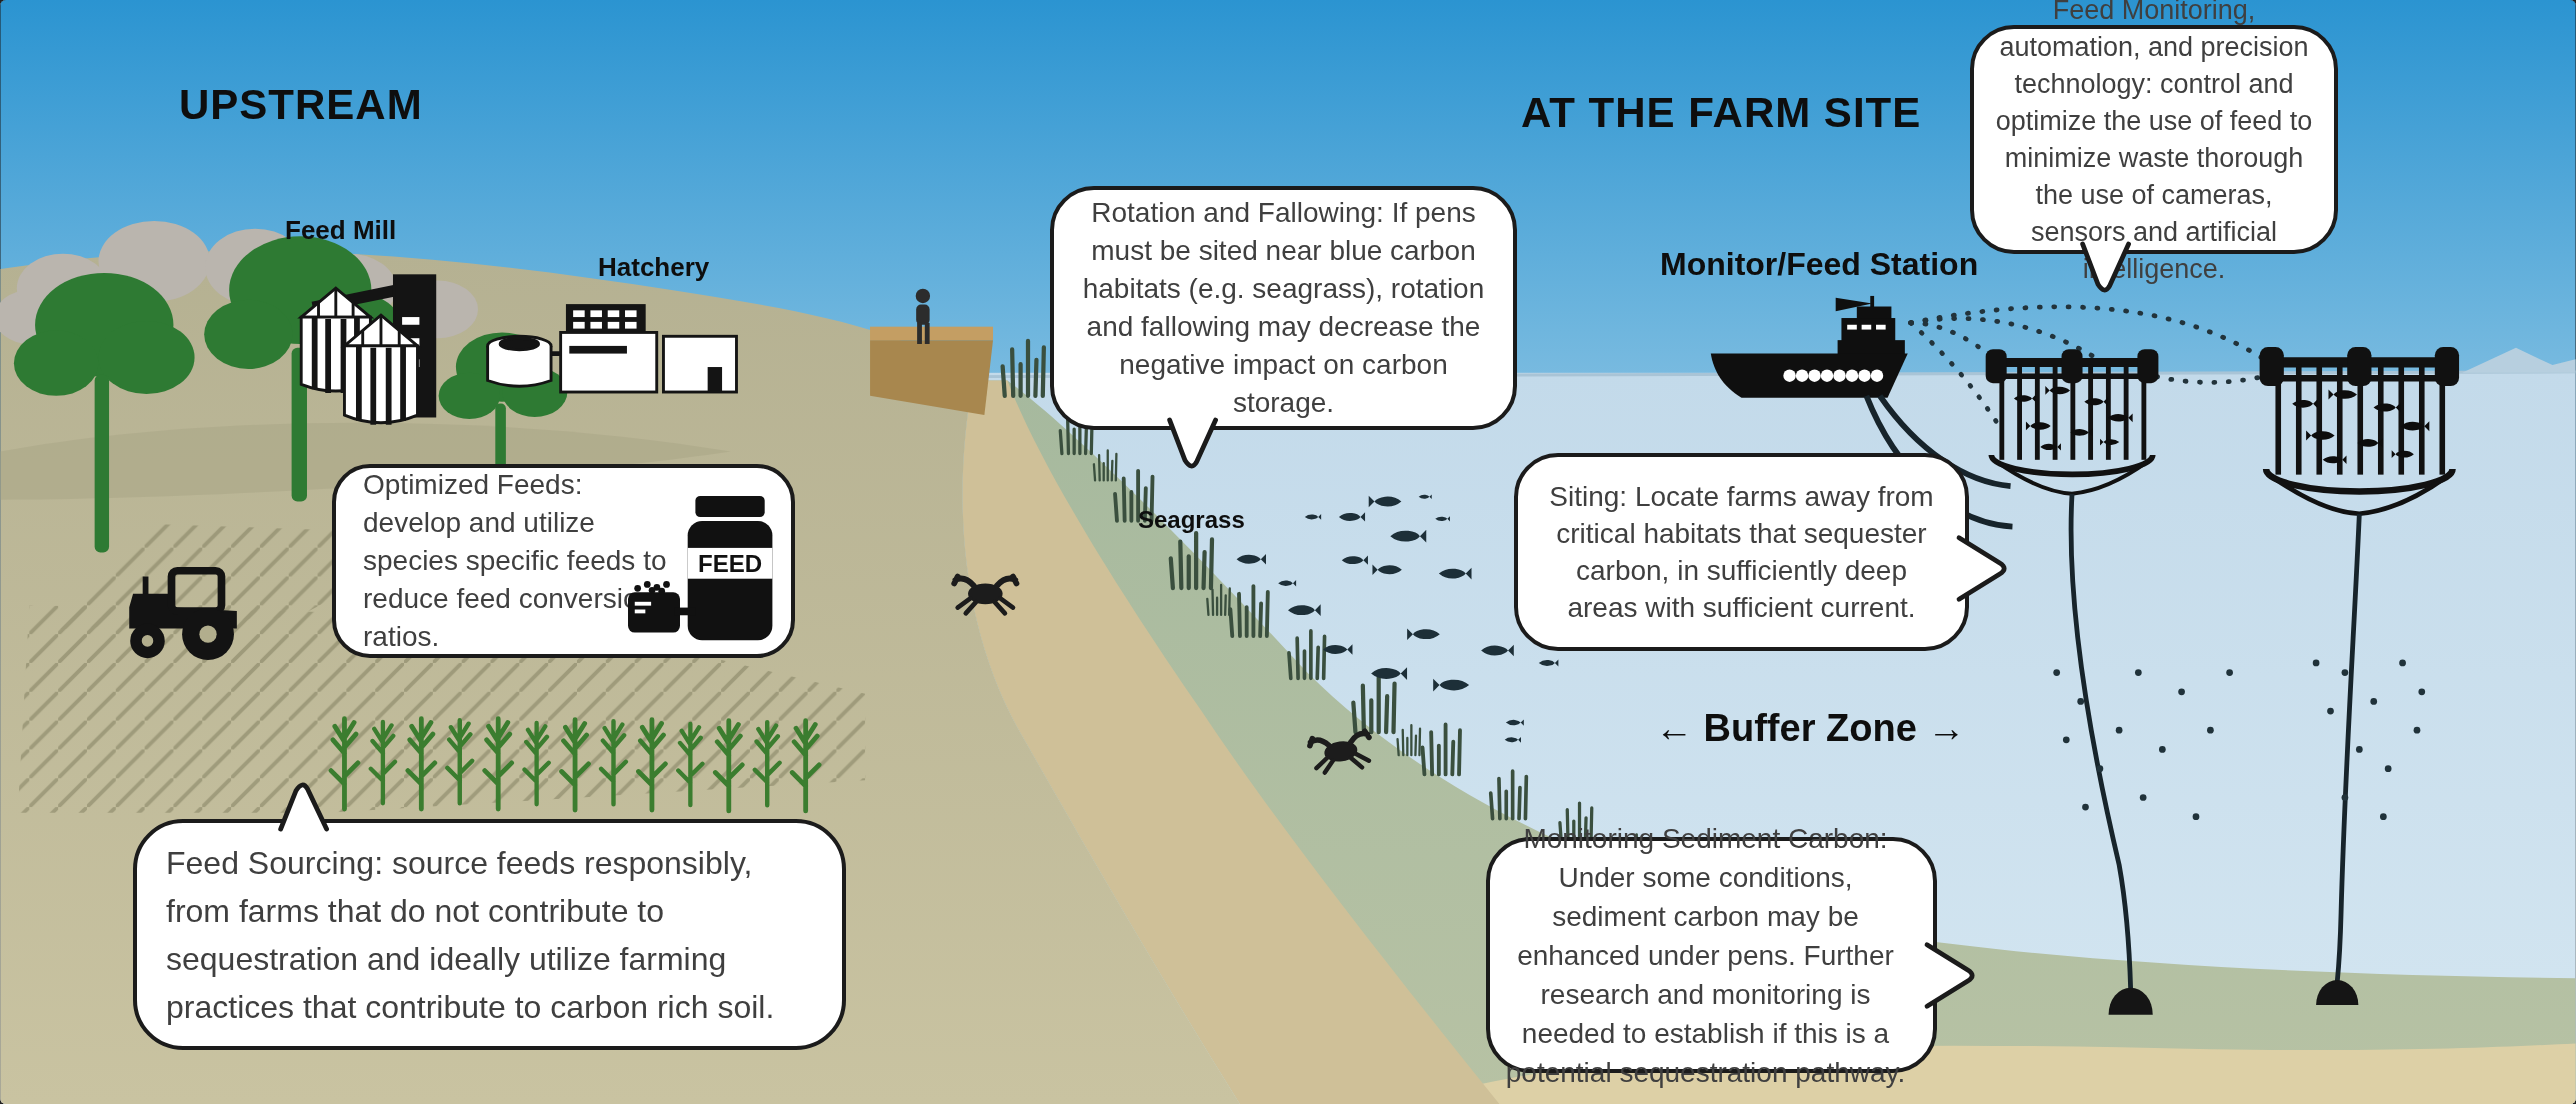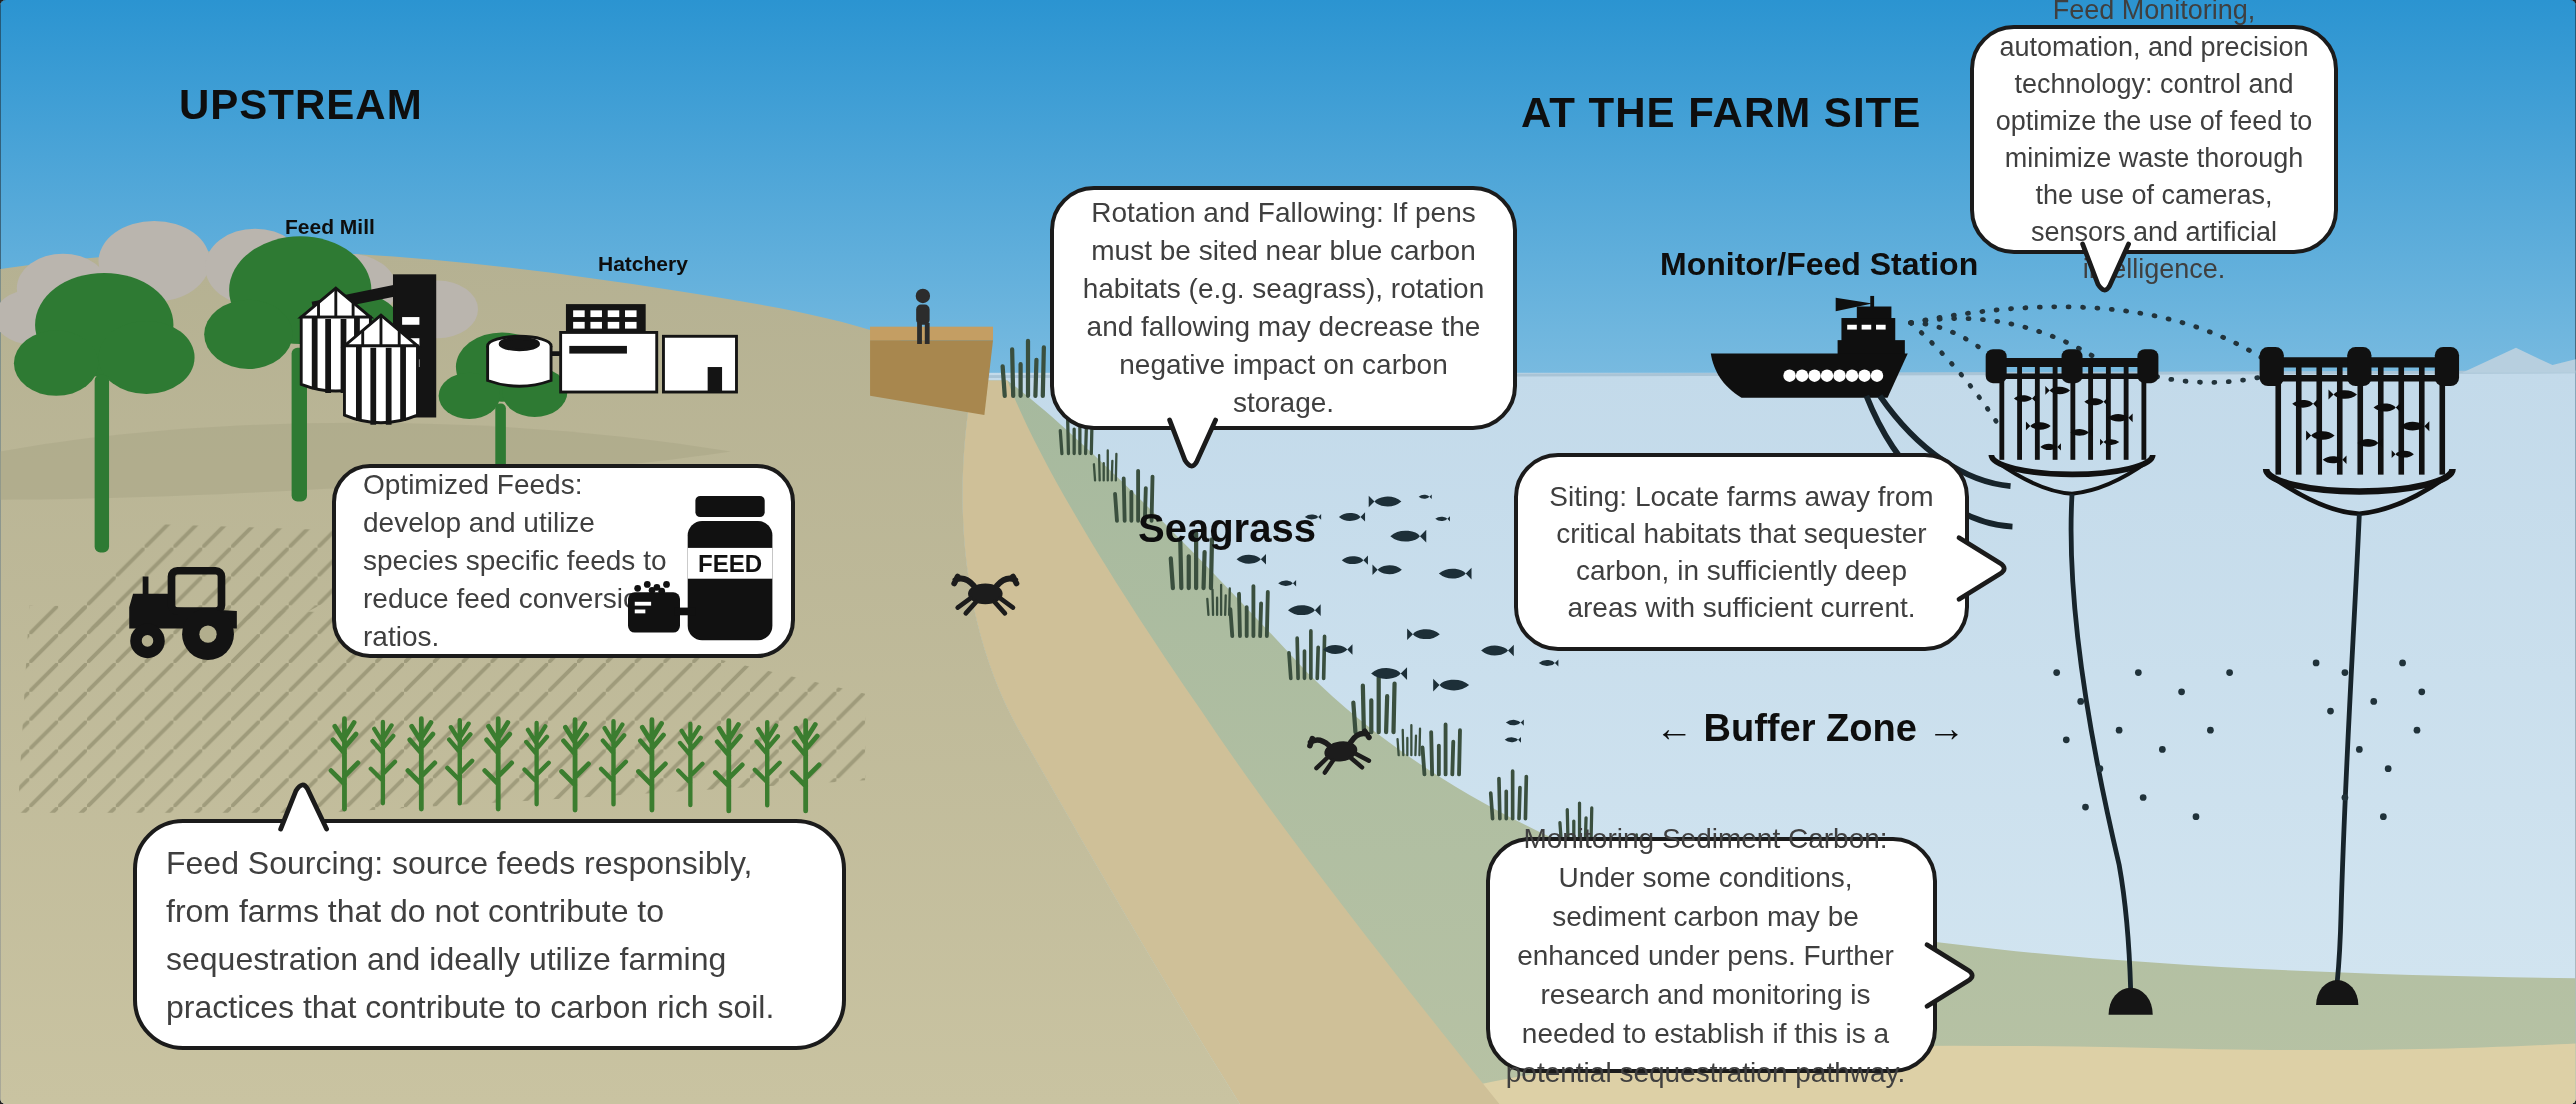--- a/index.html
+++ b/index.html
@@ -4,21 +4,21 @@
 <style>
   html,body{margin:0;padding:0;background:#222;}
   .scene{
     position:relative;width:2576px;height:1104px;overflow:hidden;
     background:#eaf3f8;box-shadow:inset 0 0 0 8.7px #191919;border-radius:5.8px;
     font-family:"Liberation Sans", sans-serif;
   }
   .scene svg.bg{position:absolute;left:0;top:0;}
   .label{position:absolute;font-weight:700;color:#0e0e0e;white-space:nowrap;z-index:4;}
   .title{font-size:42px;letter-spacing:1px;}
-  .maplabel{font-size:21px;}
+  .maplabel{font-size:26px;}
   .bubble{
     position:absolute;background:#ffffff;border:4.8px solid #1b1b1b;border-radius:44px;
     color:#3f3f3f;display:flex;align-items:center;justify-content:center;text-align:center;
     box-sizing:border-box;padding:9.6px 21px;z-index:3;
   }
   .bubble.leftalign{text-align:left;}
   .bubble .txt{width:100%;}
   .tail{position:absolute;overflow:visible;z-index:4;}
   #b-local{left:563px;top:29px;width:454px;height:196px;font-size:28px;line-height:36px;}
   #b-rotation{left:1041px;top:186px;width:467px;height:244px;font-size:28px;line-height:38px;margin-left:9px;}
@@ -344,21 +344,21 @@
     <circle cx="2440" cy="830" r="3.5"></circle>
         <circle cx="2480" cy="850" r="3.5"></circle>
         <circle cx="2520" cy="720" r="3.5"></circle>
   </g>
 </svg>
 
 <div class="label title" style="left:179px;top:81px;">UPSTREAM</div>
 <div class="label title" style="left:1521px;top:89px;">AT THE FARM SITE</div>
 <div class="label maplabel" style="left:285px;top:215px;">Feed Mill</div>
 <div class="label maplabel" style="left:598px;top:252px;">Hatchery</div>
-<div class="label" style="left:1138px;top:506px;font-size:40px;">Seagrass</div>
+<div class="label" style="left:1138px;top:506px;font-size:24px;">Seagrass</div>
 <div class="label maplabel" style="left:1632px;top:246px;font-size:32px;margin-left:28px;">Monitor/Feed Station</div>
 <div class="label" style="left:1655px;top:707px;font-size:38px;">← Buffer Zone →</div>
 
 
 <div class="bubble" id="b-rotation">
   <div class="txt">Rotation and Fallowing: If pens must be sited near blue carbon habitats (e.g. seagrass), rotation and fallowing may decrease the negative impact on carbon storage.</div>
   <svg class="tail" style="left:108px;bottom:-48px;" width="67" height="60" viewBox="0 0 70 62">
     <path d="M8,6 H56 L36,50 Q31,59 24,48 Z" fill="#fff"></path>
     <path d="M8,6 L24,48 Q31,59 36,50 L56,6" fill="none" stroke="#1b1b1b" stroke-width="5" stroke-linecap="round"></path>
   </svg>

